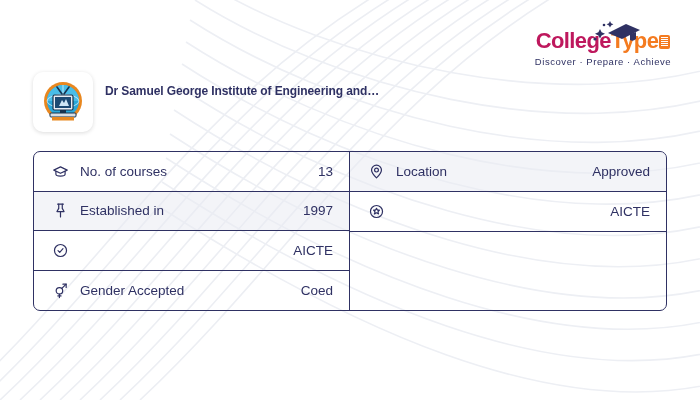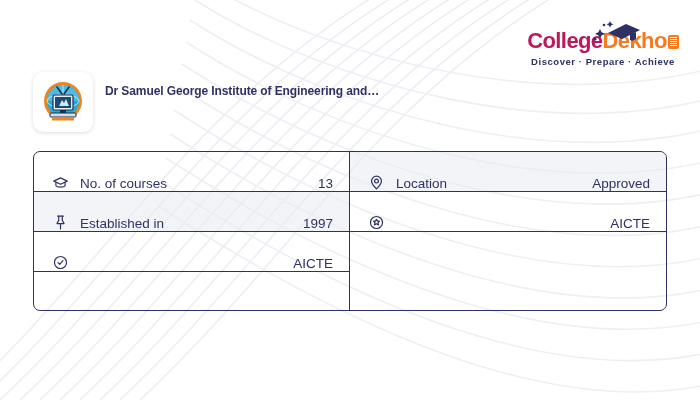--- a/index.html
+++ b/index.html
@@ -86,21 +86,21 @@
     content: "";
     position: absolute;
     left: 2px; top: 2px;
     width: 7px; height: 10px;
     background: repeating-linear-gradient(
       to bottom, #ffffff 0 1px, transparent 1px 2px);
   }
   .brand-tag {
     margin-top: 2px;
     font-size: 9.5px;
-    font-weight: bold;
+    font-weight: normal;
     color: #2f3163;
     letter-spacing: 0.55px;
     white-space: nowrap;
   }
 
   
   .info-table {
     position: absolute;
     left: 33px; top: 151px;
     width: 634px; height: 160px;
@@ -111,21 +111,21 @@
   }
   .info-col {
     width: 50%;
     display: flex;
     flex-direction: column;
   }
   .info-col.left { border-right: 1.4px solid #2f3163; }
   .info-row {
     height: 40px;
     display: flex;
-    align-items: flex-end;
+    align-items: center;
     padding: 0 16px 0 14px;
     border-bottom: 1.4px solid #2f3163;
   }
   .info-row.last { border-bottom: none; }
   .info-row.empty { border-bottom: none; flex: 1; }
   .info-row.shade { background: rgba(233,235,242,0.55); }
   .row-icon {
     width: 24px;
     flex: 0 0 24px;
     display: flex;
@@ -204,21 +204,21 @@
     <div class="brand">
       <svg class="brand-cap" viewBox="0 0 56 24">
         <path d="M22 13 L40 4 L54 10 L36 19 Z" fill="#2f3163"></path>
         <path d="M44 14 L44 20 Q47 22 50 19 L50 12 Z" fill="#2f3163"></path>
         <path d="M14 9l1.6 3.2L19 13.8l-3.4 1.6L14 18.6l-1.6-3.2L9 13.8l3.4-1.6z" fill="#2f3163"></path>
         <path d="M24 1l1.1 2.2L27.4 4.3l-2.3 1.1L24 7.6l-1.1-2.2L20.6 4.3l2.3-1.1z" fill="#2f3163"></path>
         <circle cx="9" cy="19" r="1.6" fill="#2f3163"></circle>
         <circle cx="18" cy="5" r="1.3" fill="#2f3163"></circle>
       </svg>
       <div class="brand-word">
-        <span class="w1">College</span><span class="w2">Dekho</span><span class="brand-mark"></span>
+        <span class="w1">College</span><span class="w2">Type</span><span class="brand-mark"></span>
       </div>
       <div class="brand-tag">Discover · Prepare · Achieve</div>
     </div>
   </div>
 
   <div class="info-table">
 
     <div class="info-col left">
 
       <div class="info-row">
@@ -247,20 +247,33 @@
       <div class="info-row">
         <span class="row-icon">
           <svg width="17" height="17" viewBox="0 0 24 24" fill="none" stroke="#2f3163" stroke-width="1.7" stroke-linecap="round" stroke-linejoin="round">
             <circle cx="12" cy="12" r="8.5"></circle>
             <path d="M8.5 12.2l2.4 2.4 4.6-5.2"></path>
           </svg>
         </span>
         <span class="row-value">AICTE</span>
       </div>
 
+      <div class="info-row last">
+        <span class="row-icon">
+          <svg width="17" height="17" viewBox="0 0 24 24" fill="none" stroke="#2f3163" stroke-width="1.7" stroke-linecap="round" stroke-linejoin="round">
+            <circle cx="10.5" cy="12.5" r="4.6"></circle>
+            <path d="M13.9 9.1 20 3"></path>
+            <path d="M15.4 3H20v4.6"></path>
+            <path d="M10.5 17.1V22"></path>
+            <path d="M8.3 19.6h4.4"></path>
+          </svg>
+        </span>
+        <span class="row-label">Gender Accepted</span>
+        <span class="row-value">Coed</span>
+      </div>
     </div>
 
     <div class="info-col right">
 
 
       <div class="info-row shade">
         <span class="row-icon">
           <svg width="17" height="17" viewBox="0 0 24 24" fill="none" stroke="#2f3163" stroke-width="1.7" stroke-linecap="round" stroke-linejoin="round">
             <path d="M12 21s7-6.3 7-11a7 7 0 1 0-14 0c0 4.7 7 11 7 11Z"></path>
             <circle cx="12" cy="10" r="2.7"></circle>

